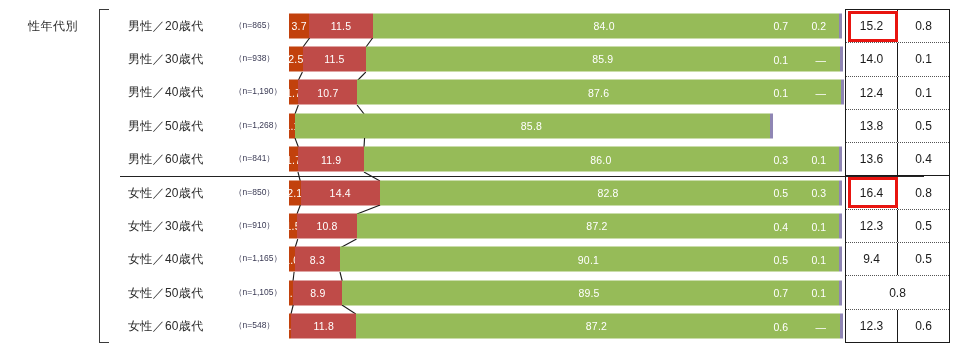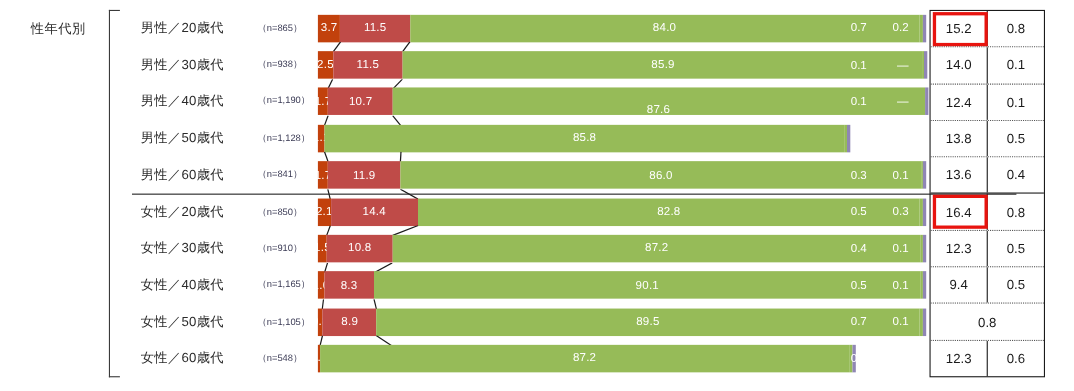--- a/index.html
+++ b/index.html
@@ -252,42 +252,42 @@
       <div class="row">
         <div class="row-label">男性／40歳代</div>
         <div class="row-n">（n=1,190）</div>
         <div class="bar-track">
           <div class="seg seg-blue" style="flex: 0 0 1.7%;">
             <span class="seg-label">1.7</span>
           </div>
           <div class="seg seg-red" style="flex: 0 0 10.7%;">
             <span class="seg-label">10.7</span>
           </div>
-          <div class="seg seg-green" style="flex: 0 0 87.6%; align-items: flex-end;">
+          <div class="seg seg-green" style="flex: 0 0 87.6%;">
             <span class="seg-label">87.6</span>
           </div>
           <div class="seg seg-green" style="flex: 0 0 0.1%;"></div>
           <div class="seg seg-tail" style="flex: 0 0 0.55%;"></div>
           <span class="float-lab lab-d">0.1</span>
           <span class="float-lab lab-e">―</span>
         </div>
         <div class="connector" style="left: 278.061px; top: 29.2px; width: 13.306px; height: 8.4px;">
           <svg width="13.306000000000001" height="9" viewBox="0 0 13.306000000000001 9">
             <path d="M8.306000000000001 0 L5 9" stroke="#1a1a1a" stroke-width="1.1" fill="none"></path>
           </svg>
         </div>
         <div class="connector" style="left: 340.324px; top: 29.2px; width: 17.163px; height: 8.4px;">
           <svg width="17.162999999999997" height="9" viewBox="0 0 17.162999999999997 9">
             <path d="M5 0 L12.162999999999997 9" stroke="#1a1a1a" stroke-width="1.1" fill="none"></path>
           </svg>
         </div>
       </div>
       <div class="row">
         <div class="row-label">男性／50歳代</div>
-        <div class="row-n">（n=1,128）</div>
+        <div class="row-n">（n=1,268）</div>
         <div class="bar-track">
           <div class="seg seg-blue" style="flex: 0 0 1.1%;">
             <span class="seg-label">1.1</span>
           </div>
           <div class="seg seg-green" style="flex: 0 0 85.8%;">
             <span class="seg-label">85.8</span>
           </div>
           <div class="seg seg-green" style="flex: 0 0 0.4%;"></div>
           <div class="seg seg-tail" style="flex: 0 0 0.55%;"></div>
           <span class="float-lab lab-d">0.4</span>
@@ -449,20 +449,23 @@
           </svg>
         </div>
       </div>
       <div class="row">
         <div class="row-label">女性／60歳代</div>
         <div class="row-n">（n=548）</div>
         <div class="bar-track">
           <div class="seg seg-blue" style="flex: 0 0 0.4%;">
             <span class="seg-label">0.4</span>
           </div>
+          <div class="seg seg-red" style="flex: 0 0 11.8%;">
+            <span class="seg-label">11.8</span>
+          </div>
           <div class="seg seg-green" style="flex: 0 0 87.2%;">
             <span class="seg-label">87.2</span>
           </div>
           <div class="seg seg-green" style="flex: 0 0 0.6%;"></div>
           <div class="seg seg-tail" style="flex: 0 0 0.55%;"></div>
           <span class="float-lab lab-d">0.6</span>
           <span class="float-lab lab-e">―</span>
         </div>
       </div>
     </div>

